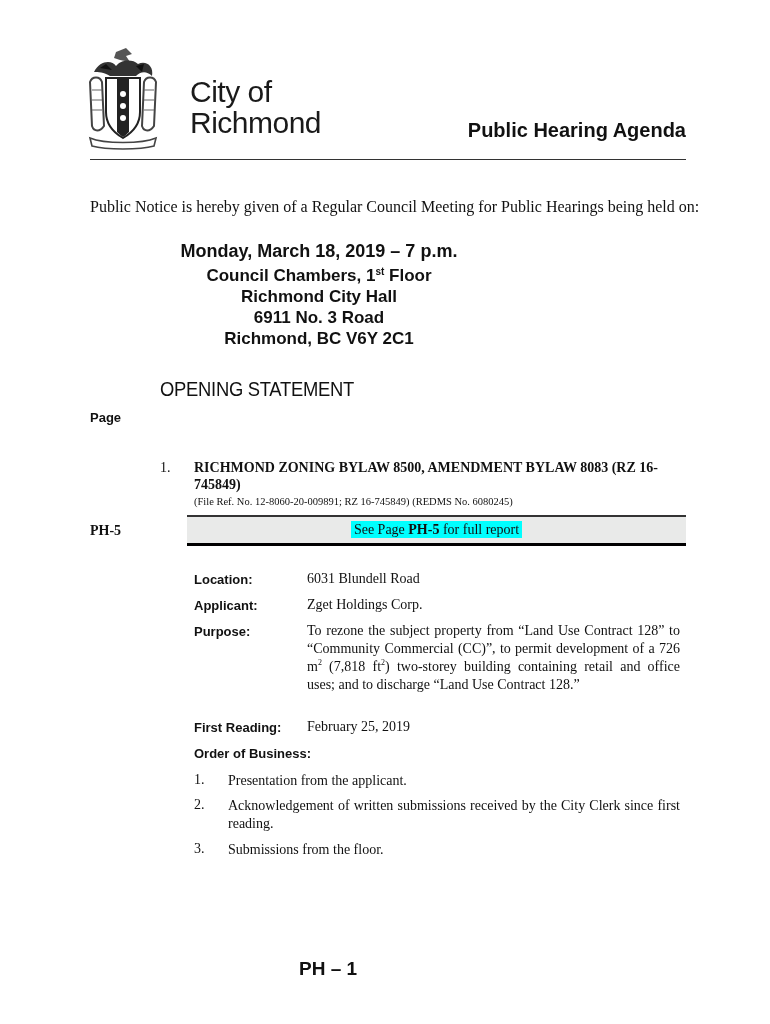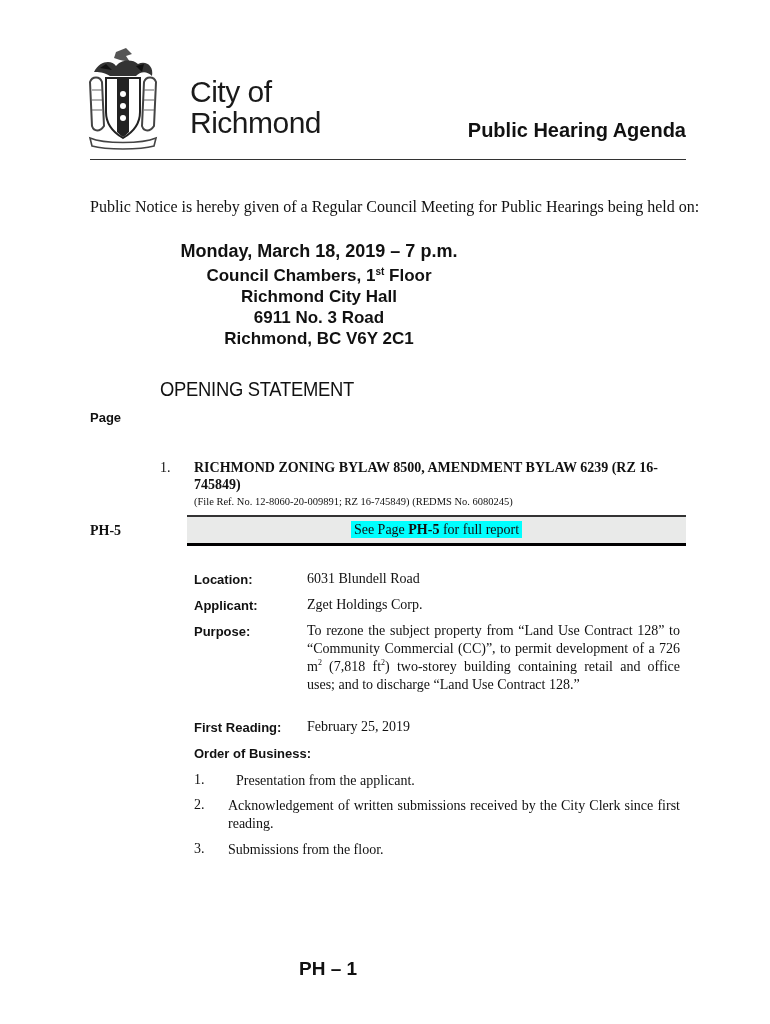--- a/index.html
+++ b/index.html
@@ -80,21 +80,21 @@
   <div><span>Council Chambers, 1</span><sup>st</sup><span> Floor</span></div>
   <div>Richmond City Hall</div>
   <div>6911 No. 3 Road</div>
   <div>Richmond, BC  V6Y 2C1</div>
 </div>
 
 <div class="abs opening sans">OPENING STATEMENT</div>
 <div class="abs page-lbl sans">Page</div>
 
 <div class="abs item-num serif">1.</div>
-<div class="abs item-title serif">RICHMOND ZONING BYLAW 8500, AMENDMENT BYLAW 6239 (RZ 16-745849)</div>
+<div class="abs item-title serif">RICHMOND ZONING BYLAW 8500, AMENDMENT BYLAW 8083 (RZ 16-745849)</div>
 <div class="abs item-ref serif">(File Ref. No. 12-8060-20-009891; RZ 16-745849) (REDMS No. 6080245)</div>
 
 <div class="abs ph-ref serif">PH-5</div>
 <div class="abs report-box serif">
   <span class="report-link"><span>See Page </span><b>PH-5</b><span> for full report</span></span>
 </div>
 
 <div class="abs field-label sans" style="top:572px;">Location:</div>
 <div class="abs field-value serif" style="top:571px;">6031 Blundell Road</div>
 
@@ -103,21 +103,21 @@
 
 <div class="abs field-label sans" style="top:624px;">Purpose:</div>
 <div class="abs purpose serif"><span>To rezone the subject property from “Land Use Contract 128” to “Community Commercial (CC)”, to permit development of a 726 m</span><sup>2</sup><span> (7,818 ft</span><sup>2</sup><span>) two-storey building containing retail and office uses; and to discharge “Land Use Contract 128.”</span></div>
 
 <div class="abs field-label sans" style="top:720px;">First Reading:</div>
 <div class="abs field-value serif" style="top:719px;">February 25, 2019</div>
 
 <div class="abs field-label sans" style="top:746px;">Order of Business:</div>
 
 <div class="abs ob-num serif" style="top:772px;">1.</div>
-<div class="abs ob-text serif" style="top:772px;margin-left:8px;">Presentation from the applicant.</div>
+<div class="abs ob-text serif" style="top:772px;">Presentation from the applicant.</div>
 
 <div class="abs ob-num serif" style="top:797px;">2.</div>
 <div class="abs ob-text serif" style="top:797px;">Acknowledgement of written submissions received by the City Clerk since first reading.</div>
 
 <div class="abs ob-num serif" style="top:841px;">3.</div>
 <div class="abs ob-text serif" style="top:841px;">Submissions from the floor.</div>
 
 <div class="abs footer sans">PH – 1</div>
 
 </body></html>

